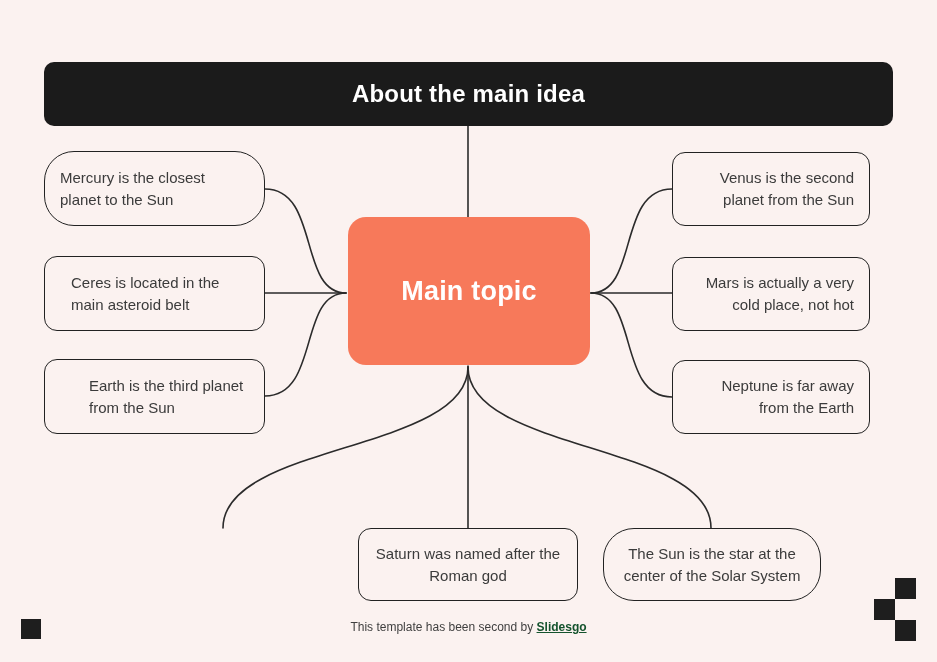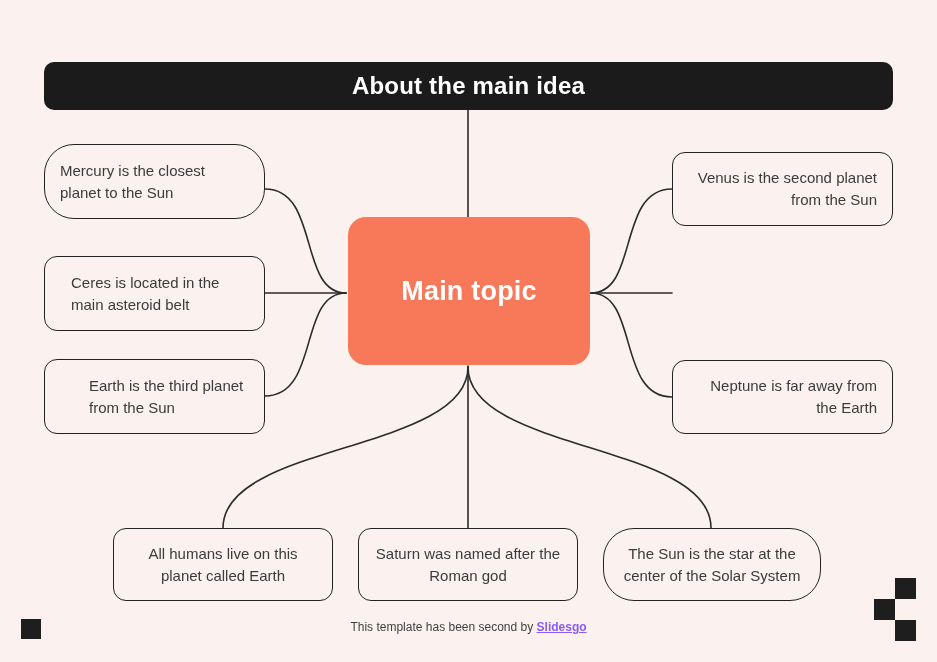--- a/index.html
+++ b/index.html
@@ -8,53 +8,53 @@
     width: 937px;
     height: 662px;
     background: #FBF2F0;
     font-family: "Liberation Sans", "DejaVu Sans", sans-serif;
     overflow: hidden;
   }
   svg.connectors { position: absolute; left: 0; top: 0; }
   svg.connectors path { fill: none; stroke: #2B2B2B; stroke-width: 1.6; stroke-linecap: round; }
 
   .banner {
-    position: absolute; left: 44px; top: 62px; width: 849px; height: 48px;
+    position: absolute; left: 44px; top: 62px; width: 849px; height: 64px;
     background: #1B1B1B; border-radius: 10px;
     display: flex; align-items: center; justify-content: center;
     color: #FFFFFF; font-weight: bold; font-size: 24px; letter-spacing: .2px;
   }
   .main-topic {
     position: absolute; left: 348px; top: 217px; width: 242px; height: 148px;
     background: #F7795A; border-radius: 18px;
     display: flex; align-items: center; justify-content: center;
     color: #FFFFFF; font-weight: bold; font-size: 27px; letter-spacing: .2px;
   }
   .node {
     position: absolute; box-sizing: border-box;
     border: 1.6px solid #222222; border-radius: 13px;
     background: #FBF2F0;
     display: flex; align-items: center;
     padding: 10px 15px;
     font-size: 15px; line-height: 22px; color: #3B3B3B;
   }
   .node.side-l { left: 44px;  width: 221px; height: 75px; justify-content: flex-start; text-align: left; }
-  .node.side-r { left: 672px; width: 221px; height: 74px; justify-content: flex-end;  text-align: right; }
+  .node.side-r { left: 672px; width: 198px; height: 74px; justify-content: flex-end;  text-align: right; }
   .node.bot    { top: 528px; height: 73px; justify-content: center; text-align: center; }
-  .l0 { top: 144px; border-radius: 30px; } .l1 { top: 256px; padding-left: 26px; } .l2 { top: 359px; padding-left: 44px; }
+  .l0 { top: 151px; border-radius: 30px; } .l1 { top: 256px; padding-left: 26px; } .l2 { top: 359px; padding-left: 44px; }
   .r0 { top: 152px; } .r1 { top: 257px; } .r2 { top: 360px; }
   .b0 { left: 113px; width: 220px; }
   .b1 { left: 358px; width: 220px; }
   .b2 { left: 603px; width: 218px; border-radius: 31px; }
 
   .footer {
     position: absolute; left: 0; right: 0; top: 620px;
     text-align: center; font-size: 12px; color: #3F3F3F;
   }
-  .footer .brand { font-weight: bold; text-decoration: underline; color: #8b5cf6; }
+  .footer .brand { font-weight: bold; text-decoration: underline; color: #14532d; }
 
   .sq { position: absolute; background: #1E1E1E; }
   .sq-bl { left: 21px;  top: 619px; width: 20px; height: 20px; }
   .ck1   { left: 895px; top: 578px; width: 21px; height: 21px; }
   .ck2   { left: 874px; top: 599px; width: 21px; height: 21px; }
   .ck3   { left: 895px; top: 620px; width: 21px; height: 21px; }
 </style>
 </head>
 <body>
 
@@ -90,27 +90,27 @@
   <div class="node side-l l1">
     <span>Ceres is located in the main asteroid belt</span>
   </div>
   <div class="node side-l l2">
     <span>Earth is the third planet from the Sun</span>
   </div>
 
   <div class="node side-r r0">
     <span>Venus is the second planet from the Sun</span>
   </div>
+  <div class="node side-r r1">
+    <span>Mars is actually a very cold place, not hot</span>
+  </div>
   <div class="node side-r r2">
     <span>Neptune is far away from the Earth</span>
   </div>
 
-  <div class="node bot b0">
-    <span>All humans live on this planet called Earth</span>
-  </div>
   <div class="node bot b1">
     <span>Saturn was named after the Roman god</span>
   </div>
   <div class="node bot b2">
     <span>The Sun is the star at the center of the Solar System</span>
   </div>
 
   <div class="footer">
     <span>This template has been second by </span><span class="brand">Slidesgo</span>
   </div>

